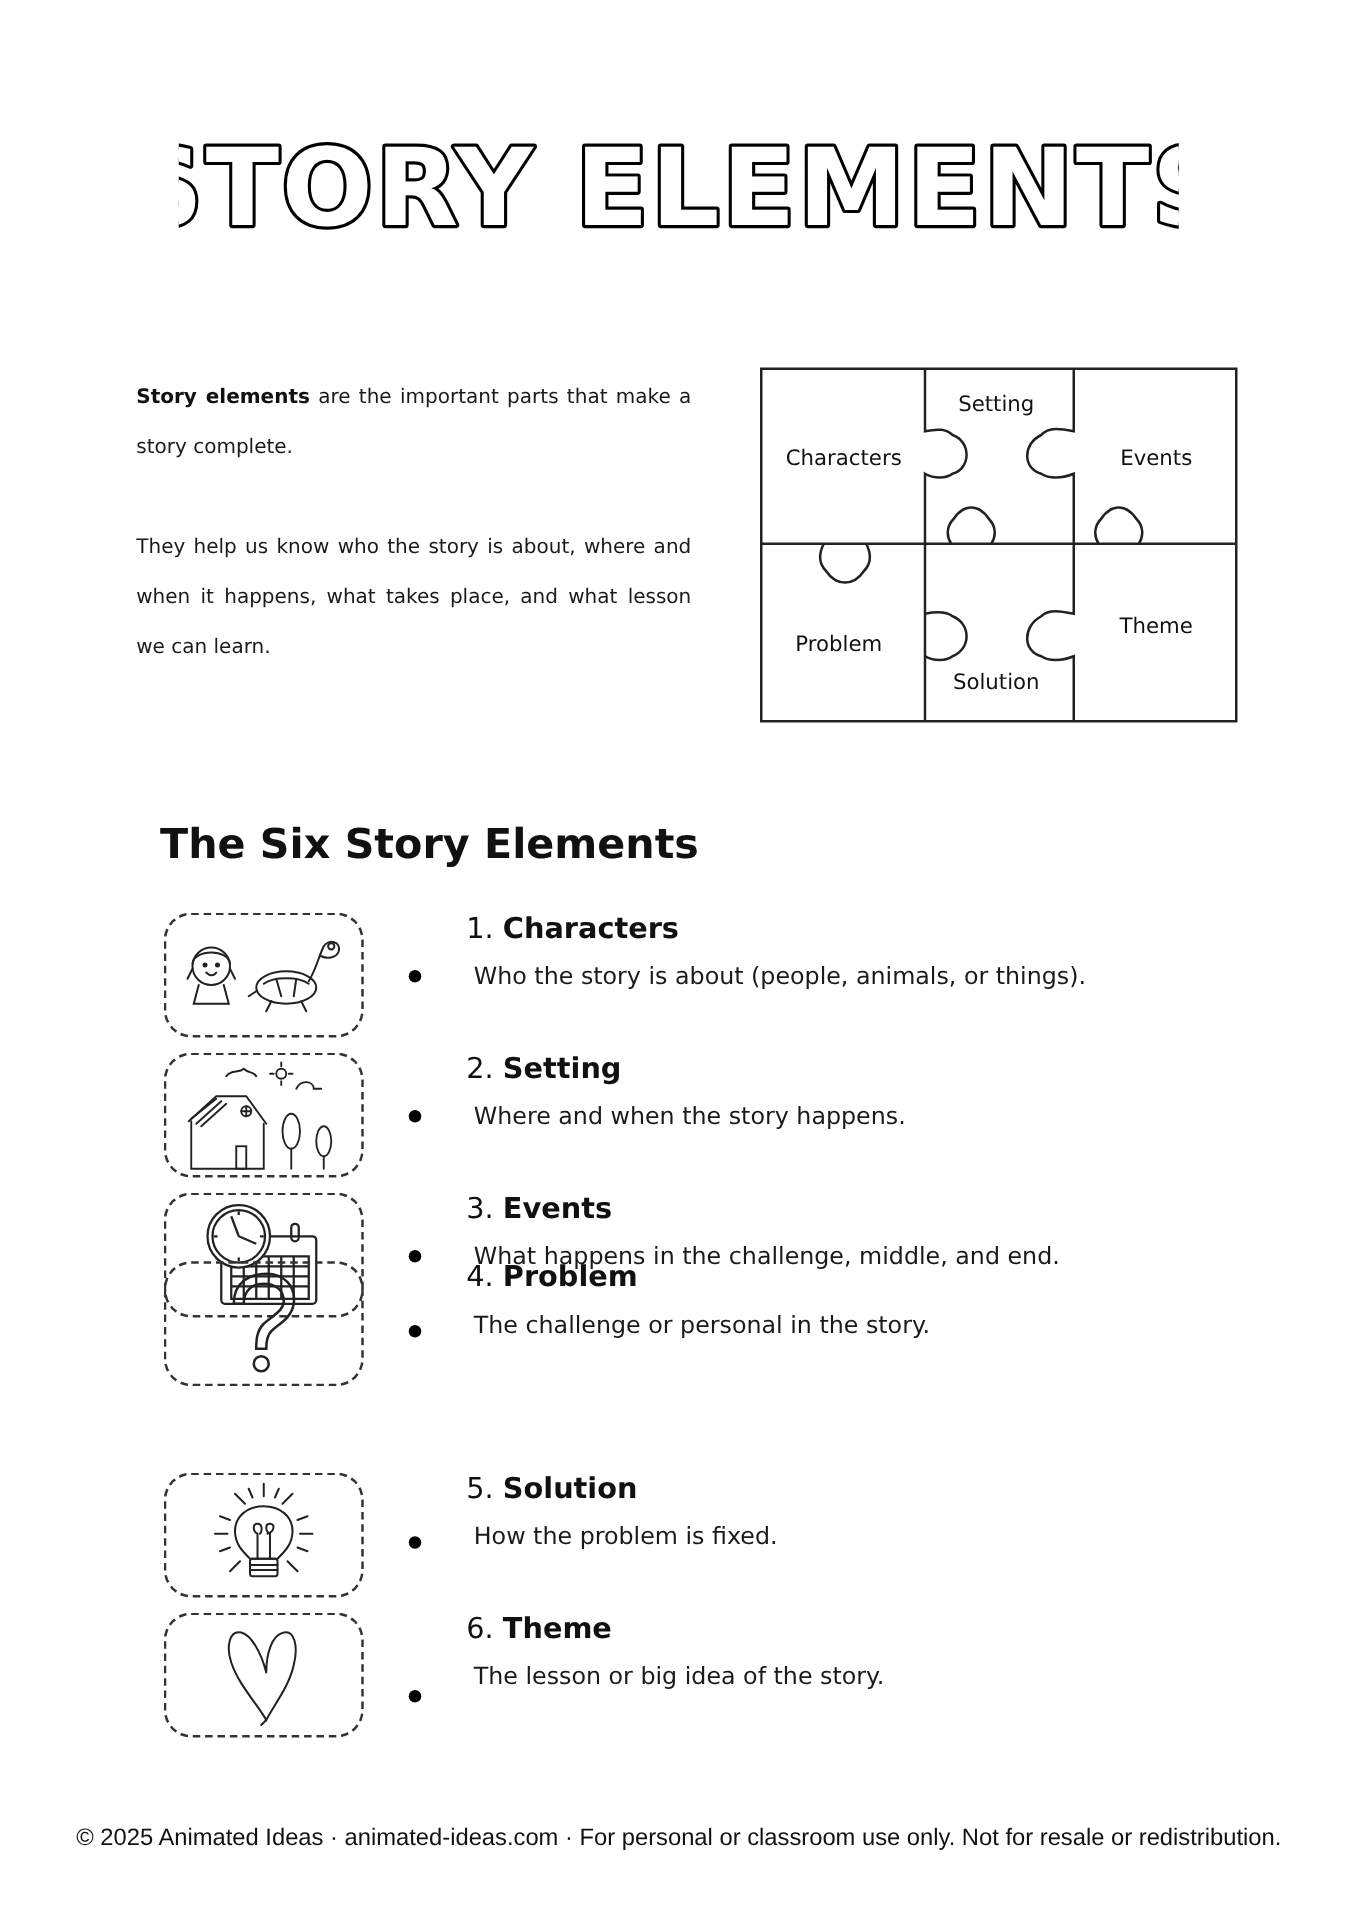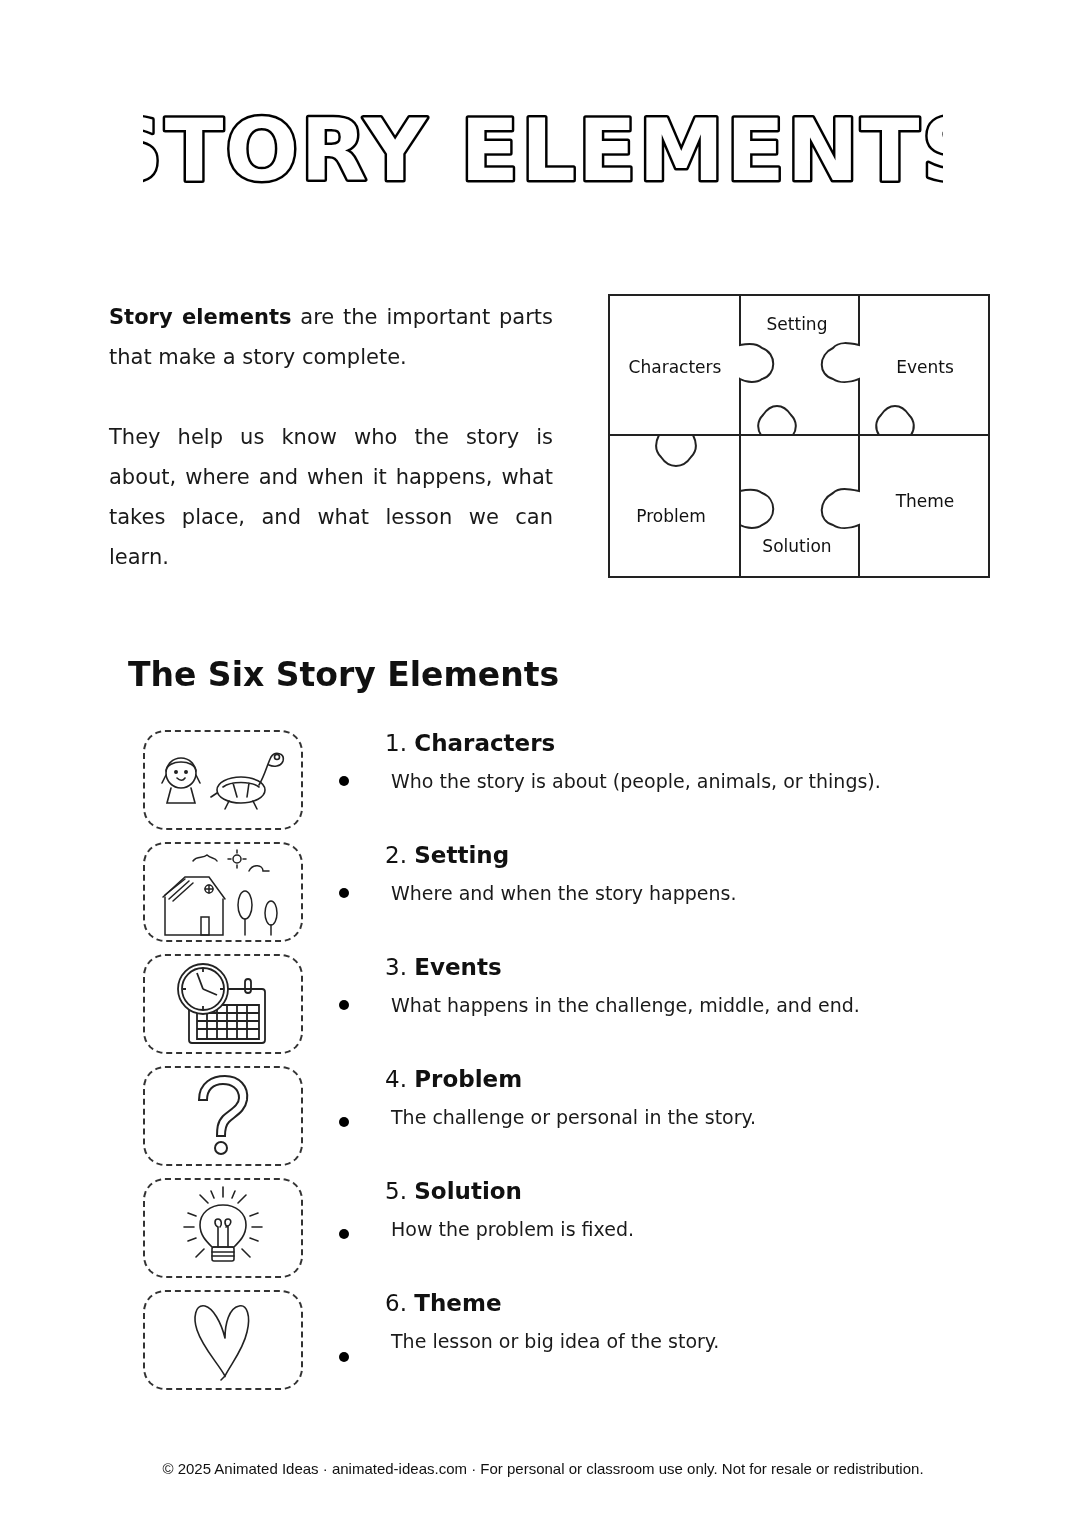--- a/index.html
+++ b/index.html
@@ -1,32 +1,32 @@
 <!DOCTYPE html>
 <html><head>
 <meta charset="utf-8">
 <style>
   html, body { margin:0; padding:0; background:#ffffff; }
   body { width:1086px; height:1536px; position:relative; overflow:hidden; font-family:"DejaVu Sans", sans-serif; color:#111; }
   .title { position:absolute; left:0; top:95px; width:1086px; height:110px; }
   .title svg { display:block; margin:0 auto; }
-  .intro { position:absolute; left:109px; top:297px; width:444px; font-size:21px; line-height:40px; text-align:justify; color:#1a1a1a; }
+  .intro { position:absolute; left:109px; top:297px; width:444px; font-size:16px; line-height:40px; text-align:justify; color:#1a1a1a; }
   .intro p { margin:0; }
   .intro p + p { margin-top:40px; }
   .intro b { font-weight:bold; color:#111; }
   .puzzle { position:absolute; left:607px; top:293px; width:384px; height:286px; }
   .puzzle .lbl { position:absolute; font-family:"DejaVu Sans", sans-serif; font-size:17px; color:#111; white-space:nowrap; transform:translate(-50%,-50%); }
   .section-title { position:absolute; left:128px; top:655px; font-size:33px; font-weight:bold; color:#111; }
-  .row { position:absolute; left:0; width:958px; height:104px;margin-left:12px; }
+  .row { position:absolute; left:0; width:958px; height:104px; }
   .card { position:absolute; left:131px; top:0; width:160px; height:100px; border:2px dashed #333; border-radius:22px; box-sizing:border-box; display:flex; align-items:center; justify-content:center; }
   .bullet { position:absolute; left:327px; width:10px; height:10px; border-radius:50%; background:#000; }
   .item-head { position:absolute; left:373px; top:0; font-size:23px; color:#111; white-space:nowrap; }
   .item-head b { font-weight:bold; }
   .item-desc { position:absolute; left:379px; top:40px; font-size:19px; color:#1a1a1a; white-space:nowrap; }
-  .footer { position:absolute; left:0; top:1460px; width:1086px; text-align:center; font-family:"Liberation Sans", sans-serif; font-size:15px; color:#111; }
+  .footer { position:absolute; left:0; top:1460px; width:1086px; text-align:center; font-family:"Liberation Sans", sans-serif; font-size:19px; color:#111; }
 </style>
 </head>
 <body>
 
 <div class="title">
   <svg width="800" height="110" viewBox="0 0 800 110">
     <text x="400" y="85" text-anchor="middle" font-family="DejaVu Sans, sans-serif" font-weight="bold" font-size="86" letter-spacing="2" fill="#ffffff" stroke="#000000" stroke-width="5" stroke-linejoin="round" paint-order="stroke">STORY ELEMENTS</text>
   </svg>
 </div>
 
@@ -115,21 +115,21 @@
       <circle cx="30" cy="28" r="21"></circle>
       <path d="M30 28 L24 12 M30 28 L44 34"></path>
       <path d="M30 8 v3 M30 45 v3 M10 28 h3 M47 28 h3"></path>
     </svg>
   </div>
   <div class="bullet" style="top:46px;"></div>
   <div class="item-head"><span>3.</span> <b>Events</b></div>
   <div class="item-desc">What happens in the challenge, middle, and end.</div>
 </div>
 
-<div class="row" style="top:1066px;">
+<div class="row" style="top:1009px;">
   <div class="card">
     <svg width="60" height="84" viewBox="0 0 60 84" fill="none" stroke="#222" stroke-width="2">
       <path d="M6 26 C6 8 20 2 32 2 C46 2 56 12 54 26 C52 38 42 42 36 48 C32 52 32 58 32 62 H24 C24 56 24 48 30 42 C36 36 46 32 46 24 C46 14 38 10 30 10 C20 10 14 16 14 26 Z"></path>
       <circle cx="28" cy="74" r="6"></circle>
     </svg>
   </div>
   <div class="bullet" style="top:51px;"></div>
   <div class="item-head"><span>4.</span> <b>Problem</b></div>
   <div class="item-desc">The challenge or personal in the story.</div>
 </div>

